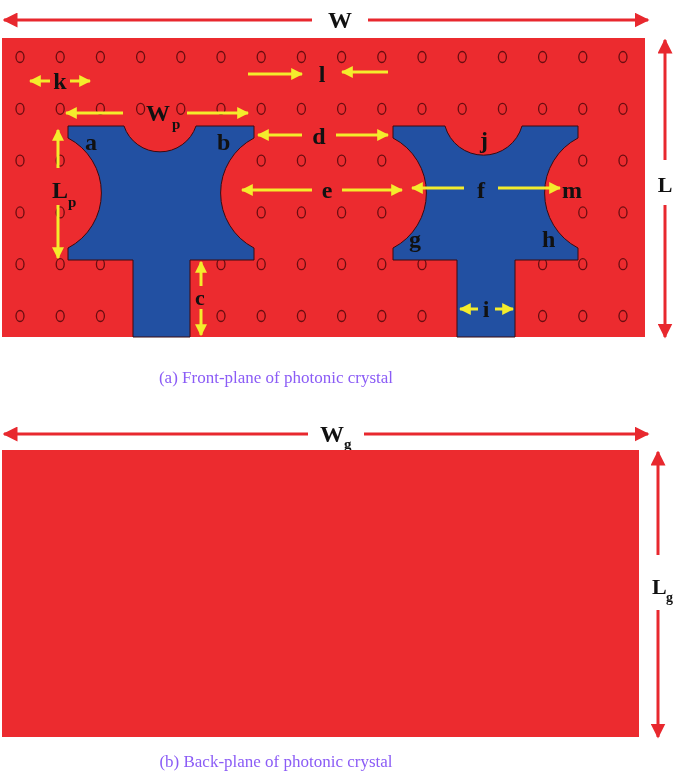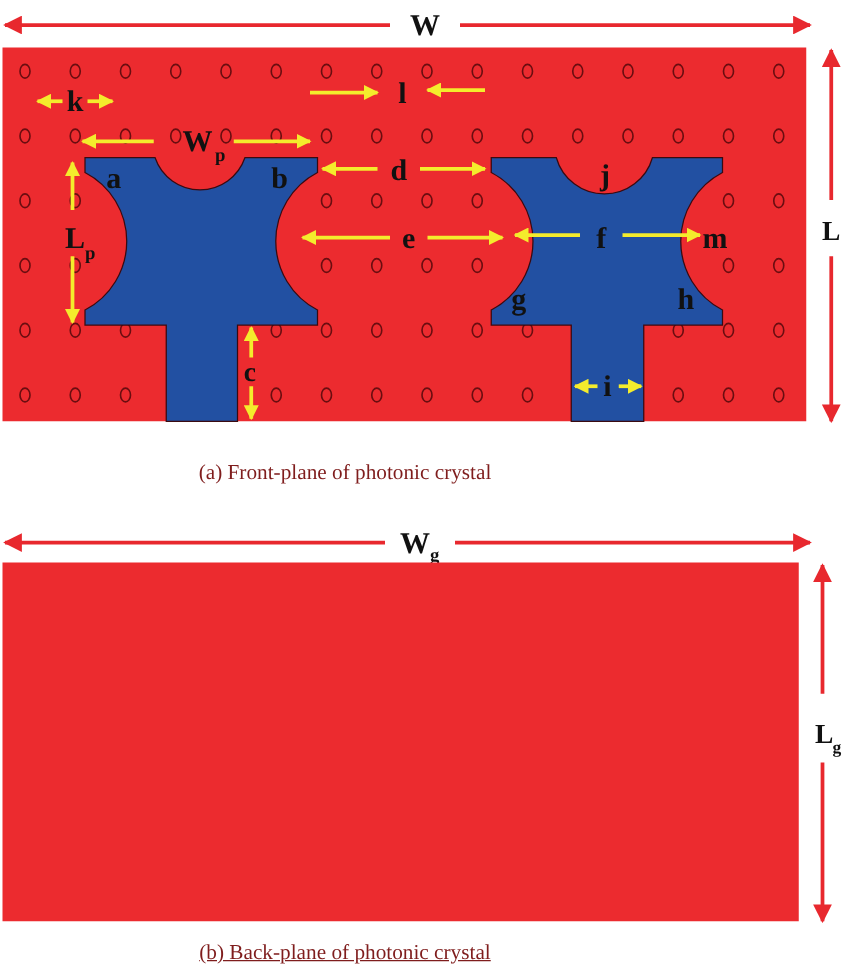--- a/index.html
+++ b/index.html
@@ -1,18 +1,18 @@
 <!DOCTYPE html>
 <html><head>
 <meta charset="utf-8">
 <style>
   html, body { margin: 0; padding: 0; background: #ffffff; }
   body { width: 685px; height: 784px; position: relative; overflow: hidden; font-family: "Liberation Serif", serif; }
   #fig { position: absolute; left: 0; top: 0; }
-  .caption { position: absolute; left: 0; width: 552px; text-align: center; font-family: "Liberation Serif", serif; font-size: 17px; color: #7f1d1d; }
+  .caption { position: absolute; left: 0; width: 552px; text-align: center; font-family: "Liberation Serif", serif; font-size: 17px; color: #8b5cf6; }
   .lbl { font-family: "Liberation Serif", serif; font-weight: bold; fill: #111111; }
 </style>
 </head>
 <body>
 
 <svg id="fig" width="685" height="784" viewBox="0 0 685 784" xmlns="http://www.w3.org/2000/svg">
   <defs>
     <marker id="redhead" viewBox="0 0 10 10" refX="9" refY="5" markerWidth="5" markerHeight="5" orient="auto-start-reverse">
       <path d="M0,0 L10,5 L0,10 z" fill="#e8282e"></path>
     </marker>
@@ -180,13 +180,13 @@
     <g>
       <line x1="658" y1="452" x2="658" y2="555" stroke="#e8282e" stroke-width="3" marker-start="url(#redhead)"></line>
       <line x1="658" y1="610" x2="658" y2="737" stroke="#e8282e" stroke-width="3" marker-end="url(#redhead)"></line>
       <text class="lbl" x="652" y="594" font-size="22">L</text>
       <text class="lbl" x="666" y="602" font-size="14">g</text>
     </g>
   </g>
 </svg>
 
 <div class="caption" style="top:368px;">(a)  Front-plane of photonic crystal</div>
-<div class="caption" style="top:752px;text-decoration:underline;">(b) Back-plane of photonic crystal</div>
+<div class="caption" style="top:752px;">(b) Back-plane of photonic crystal</div>
 
 </body></html>

